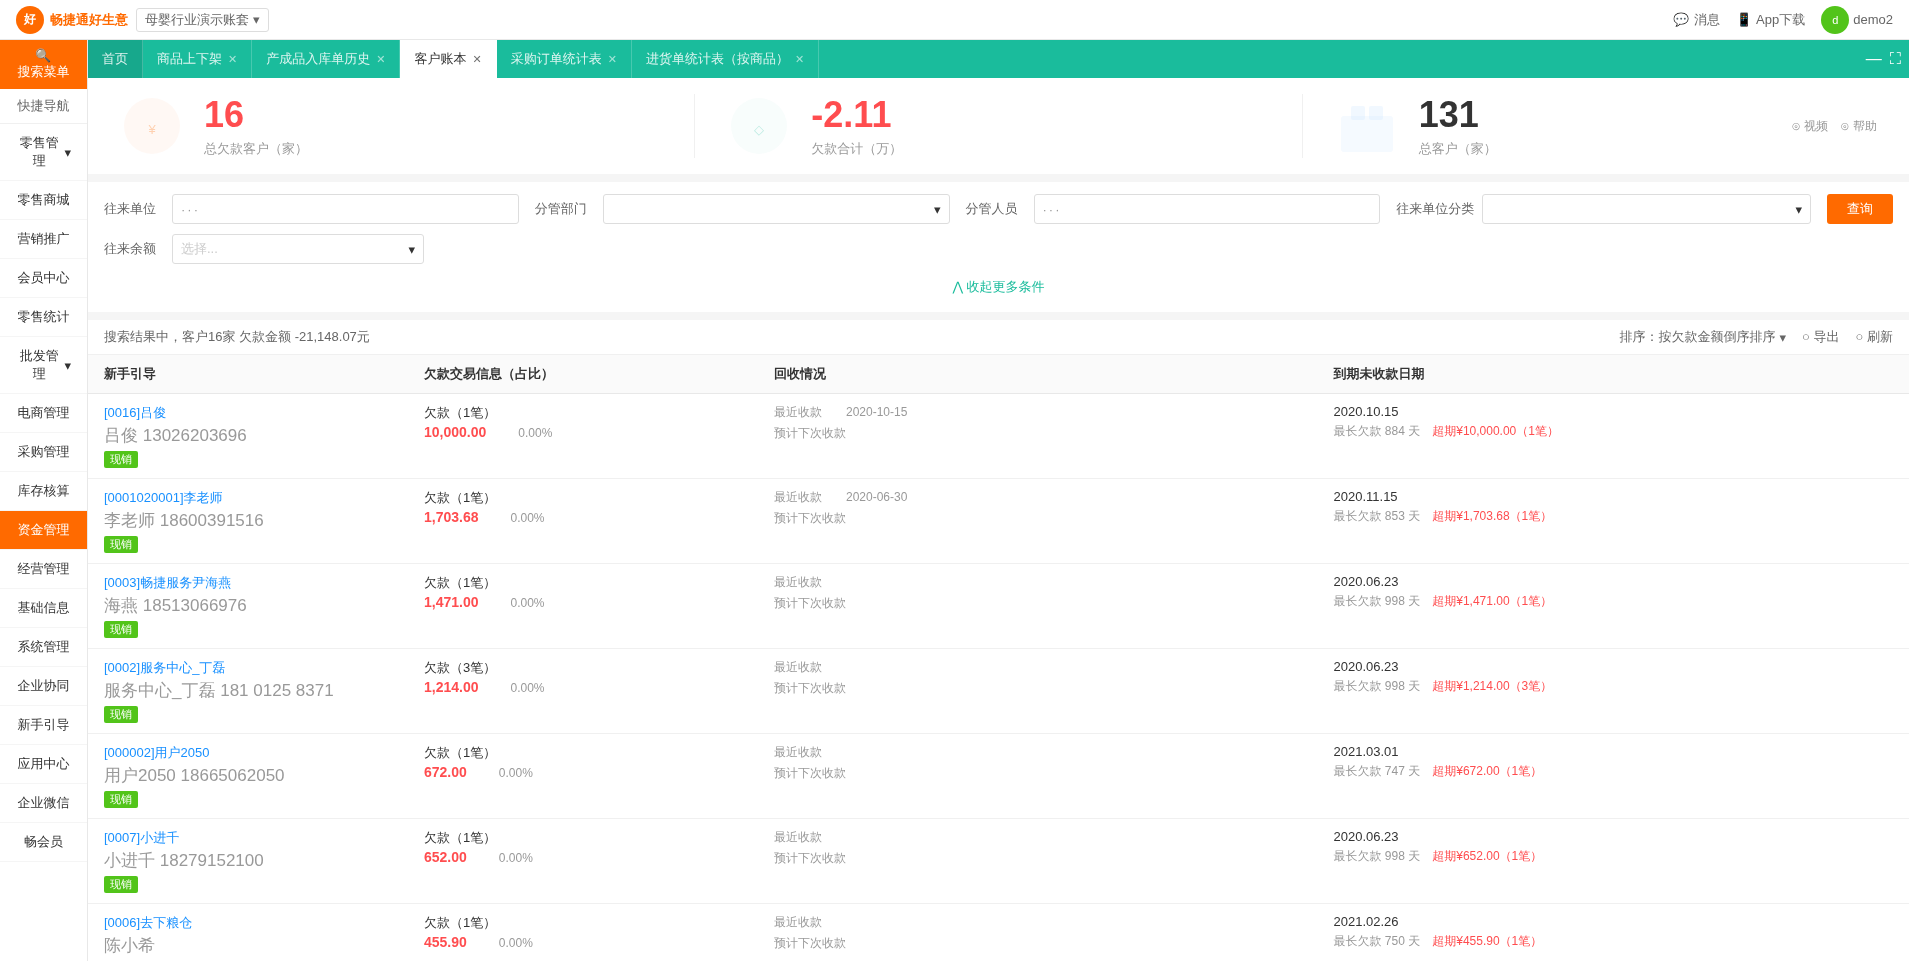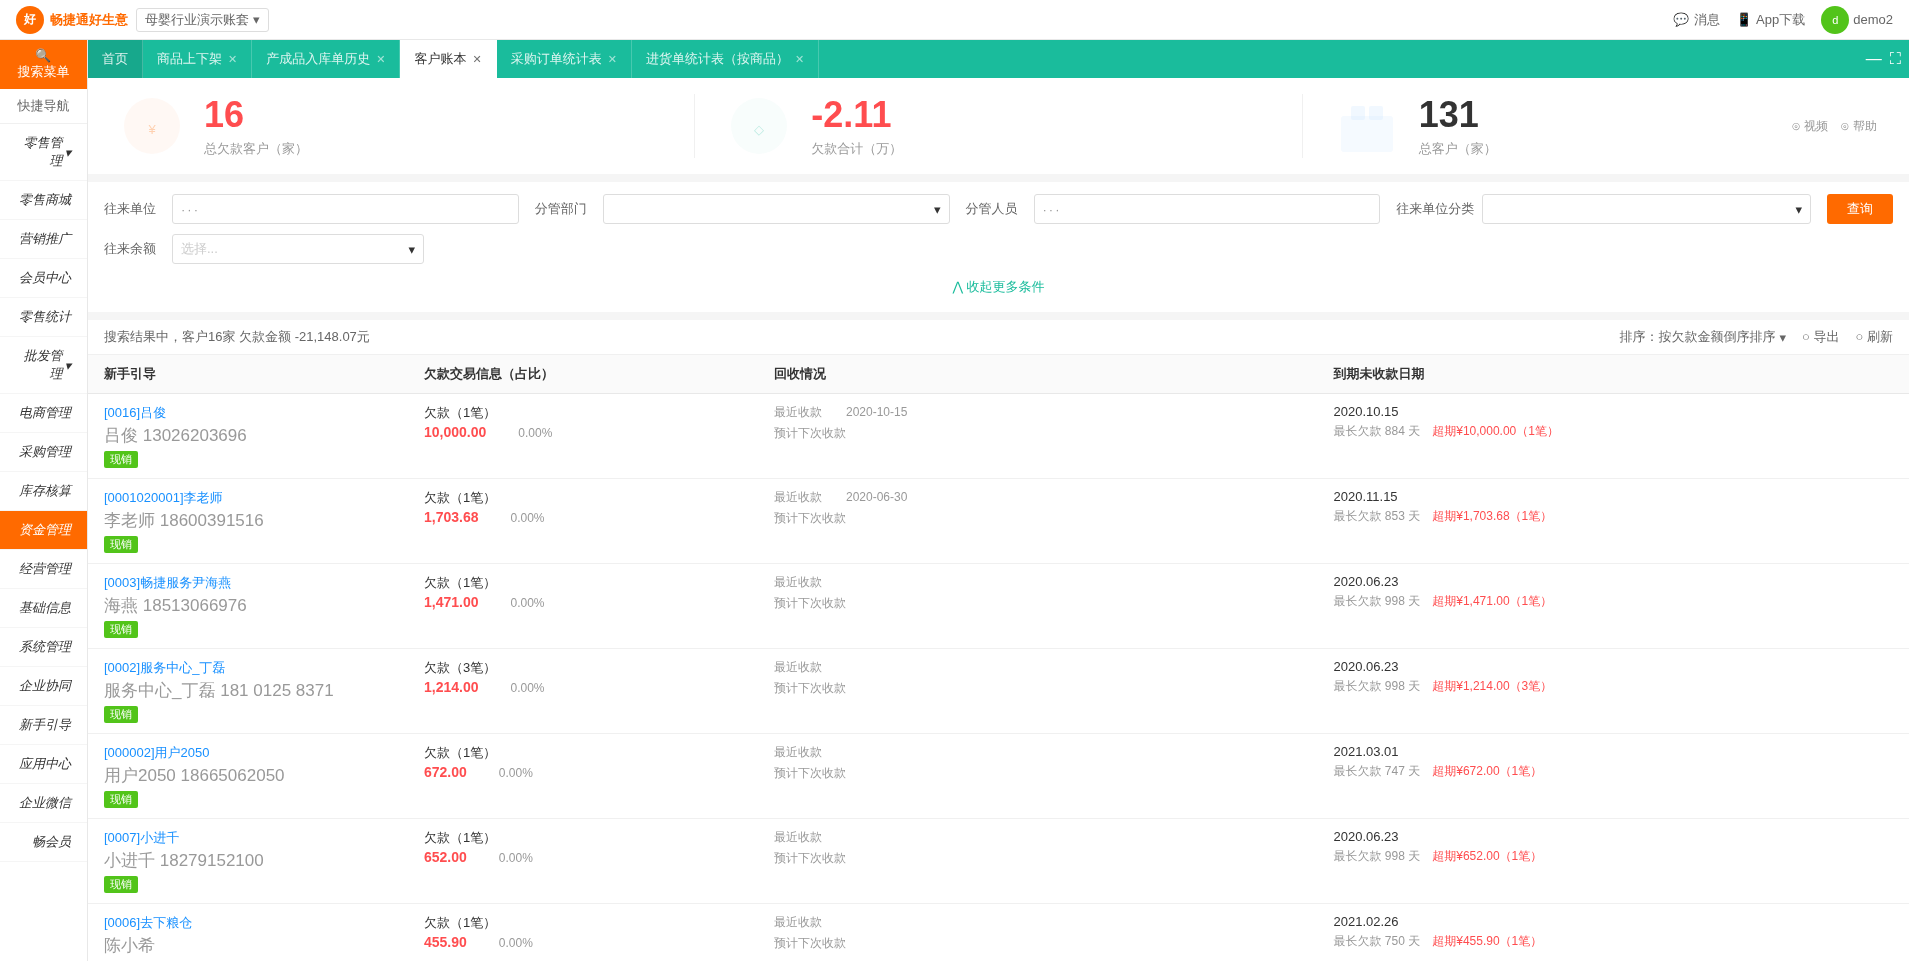--- a/index.html
+++ b/index.html
@@ -18,21 +18,21 @@
     .top-bar-right-item { display: flex; align-items: center; gap: 4px; cursor: pointer; }
     .avatar { width: 28px; height: 28px; background: #52c41a; border-radius: 50%; display: flex; align-items: center; justify-content: center; color: #fff; font-size: 11px; }
 
     
     .main-layout { display: flex; flex: 1; overflow: hidden; }
 
     
     .sidebar { width: 88px; background: #fff; border-right: 1px solid #e8e8e8; display: flex; flex-direction: column; overflow-y: auto; }
     .sidebar-search { padding: 8px; background: #ff6a00; color: #fff; text-align: center; cursor: pointer; font-size: 12px; }
     .sidebar-quick-nav { padding: 8px; text-align: center; font-size: 12px; color: #666; border-bottom: 1px solid #f0f0f0; cursor: pointer; }
-    .sidebar-item { padding: 10px 16px; text-align: right; cursor: pointer; font-size: 12px; color: #333; border-bottom: 1px solid #f5f5f5; font-style: italic; }
+    .sidebar-item { padding: 10px 16px; text-align: center; cursor: pointer; font-size: 12px; color: #333; border-bottom: 1px solid #f5f5f5; }
     .sidebar-item.active { background: #ff6a00; color: #fff; }
     .sidebar-item-with-arrow { display: flex; align-items: center; justify-content: center; gap: 2px; }
 
     
     .content-area { flex: 1; display: flex; flex-direction: column; overflow: hidden; }
 
     
     .tab-bar { display: flex; align-items: center; background: #1abc9c; height: 38px; padding: 0 0; overflow: hidden; }
     .tab { display: flex; align-items: center; padding: 0 14px; height: 50px; cursor: pointer; font-size: 13px; color: rgba(255,255,255,0.85); white-space: nowrap; border-right: 1px solid rgba(255,255,255,0.2); }
     .tab.home { background: rgba(0,0,0,0.1); }

